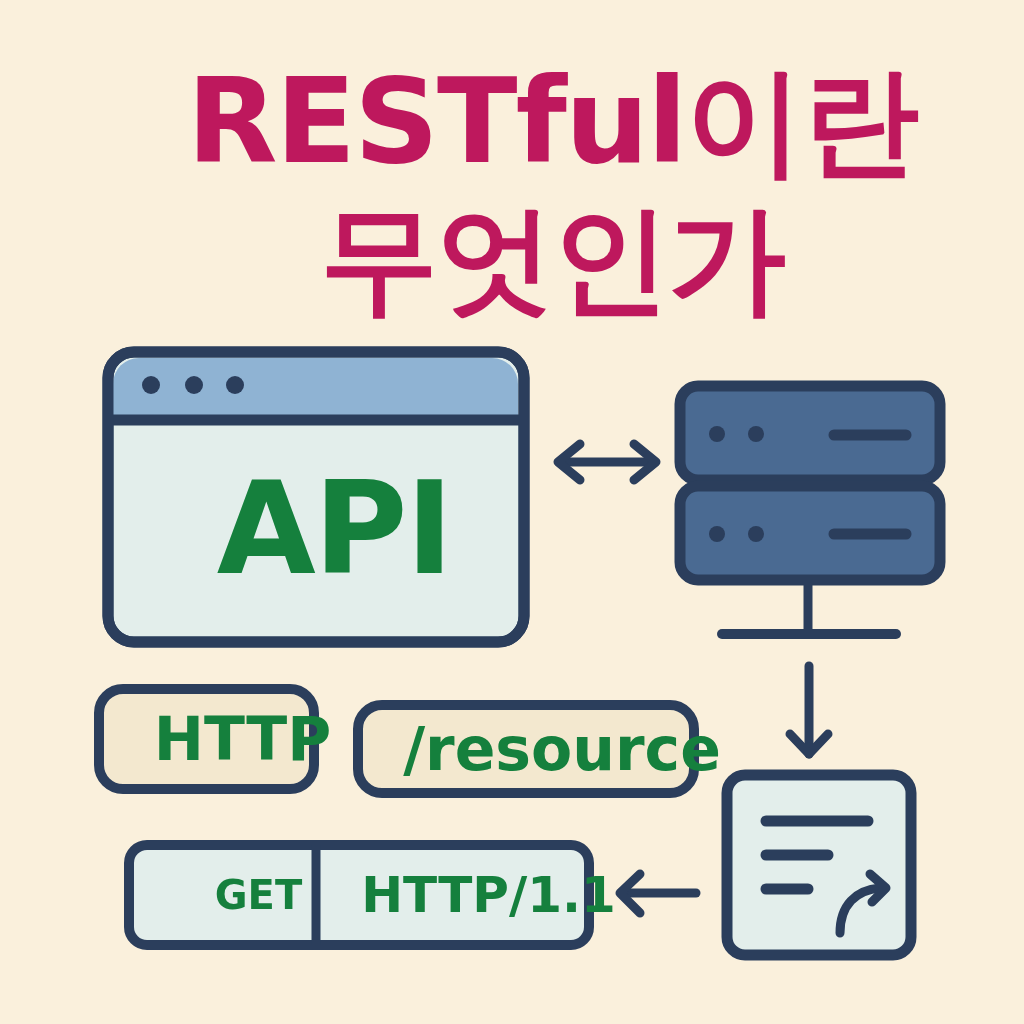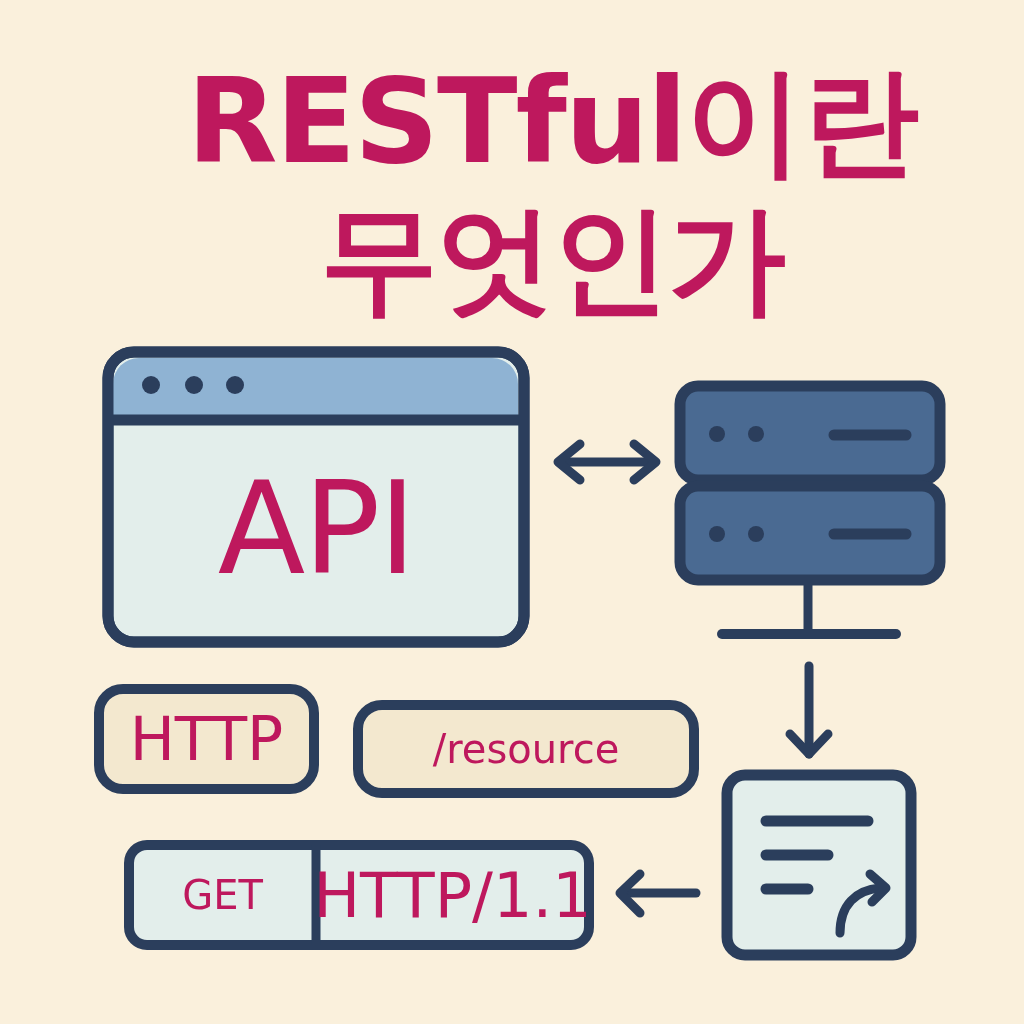--- a/index.html
+++ b/index.html
@@ -3,21 +3,21 @@
 <meta charset="utf-8">
 <style>
   html, body { margin:0; padding:0; }
   body { width:1024px; height:1024px; background:#FAF0DC; position:relative; overflow:hidden;
          font-family:"DejaVu Sans","Liberation Sans",sans-serif; color:#2B3E5C; }
   .title { position:absolute; left:16px; width:1024px; text-align:center; font-weight:bold;
            color:#be185d; font-size:118px; line-height:1; letter-spacing:-2px;padding-left:24px; }
   #t1 { top:62px; }
   #t2 { top:200px; }
   svg { position:absolute; left:0; top:0; }
-  .lbl { position:absolute; font-weight:normal; color:#be185d; display:flex; align-items:center; justify-content:center; }
+  .lbl { position:absolute; font-weight:bold; color:#15803d; display:flex; align-items:center; justify-content:center;padding-left:36px; }
 </style>
 </head>
 <body>
 
 <div class="title" id="t1">RESTful이란</div>
 <div class="title" id="t2">무엇인가</div>
 
 <svg width="1024" height="1024" viewBox="0 0 1024 1024">
 
   <g>
@@ -71,15 +71,15 @@
     <line x1="766" y1="821" x2="868" y2="821" stroke-width="11"></line>
     <line x1="766" y1="855" x2="828" y2="855" stroke-width="11"></line>
     <line x1="766" y1="889" x2="808" y2="889" stroke-width="11"></line>
     <path d="M840 933 C840 905 856 890 880 888" stroke-width="9"></path>
     <polyline points="870,874 886,888 872,902" stroke-width="9" stroke-linejoin="round"></polyline>
   </g>
 </svg>
 
 <div class="lbl" style="left:113px;top:358px;width:406px;height:280px;padding-top:60px;box-sizing:border-box;font-size:128px;letter-spacing:-2px;">API</div>
 <div class="lbl" style="left:99px;top:689px;width:215px;height:100px;font-size:60px;">HTTP</div>
-<div class="lbl" style="left:358px;top:705px;width:336px;height:88px;font-size:40px;">/resource</div>
+<div class="lbl" style="left:358px;top:705px;width:336px;height:88px;font-size:60px;">/resource</div>
 <div class="lbl" style="left:129px;top:845px;width:187px;height:100px;font-size:40px;">GET</div>
-<div class="lbl" style="left:316px;top:845px;width:273px;height:100px;font-size:62px;">HTTP/1.1</div>
+<div class="lbl" style="left:316px;top:845px;width:273px;height:100px;font-size:50px;">HTTP/1.1</div>
 
 </body></html>

